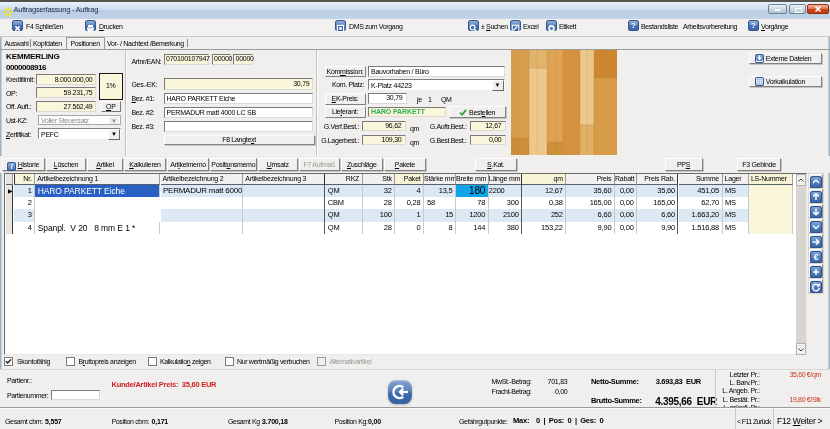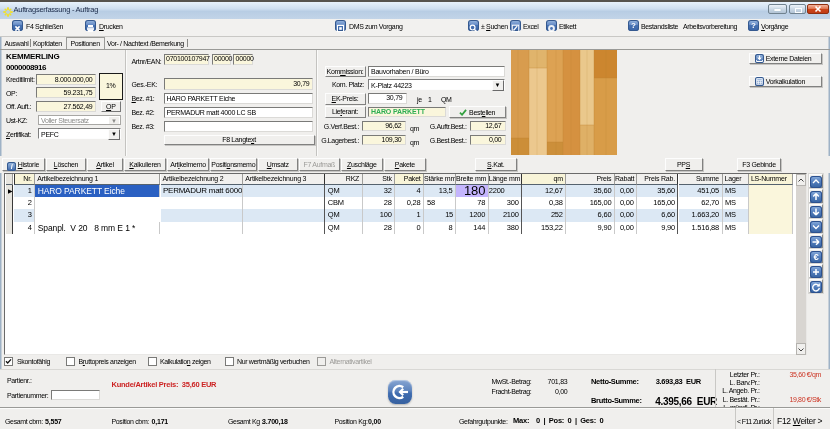--- a/index.html
+++ b/index.html
@@ -237,21 +237,21 @@
       <div style="position:absolute;left:743.9px;top:0;width:44.60000000000002px;height:10.7px;background:#f8f4d8;border-right:1px solid #9e9d9a;border-bottom:1.2px solid #55626e;box-sizing:border-box;font-size:7px;letter-spacing:-0.2px;line-height:10px;padding-left:2px;overflow:hidden;">LS-Nummer</div>
       <div style="position:absolute;left:0.5px;top:10.7px;width:7px;height:12.3px;background:#e7e5df;color:#000;border-right:1.5px solid #3a3a3a;box-sizing:border-box;font-size:6px;line-height:12.3px;padding-left:2.5px;overflow:hidden;">▶</div>
       <div style="position:absolute;left:9px;top:10.7px;width:21.200000000000003px;height:12.3px;background:#dce8f4;color:#000;border-right:1px solid #c9c9c9;box-sizing:border-box;font-size:7.5px;letter-spacing:-0.2px;line-height:12.3px;text-align:right;padding-right:2.5px;overflow:hidden;">1</div>
       <div style="position:absolute;left:30.200000000000003px;top:10.7px;width:125.3px;height:12.3px;background:#2a60c2;color:#fff;border-right:1px solid #c9c9c9;box-sizing:border-box;font-size:8.5px;letter-spacing:-0.1px;line-height:12.3px;padding-left:2.5px;overflow:hidden;">HARO PARKETT Eiche</div>
       <div style="position:absolute;left:155.5px;top:10.7px;width:82.80000000000001px;height:12.3px;background:#dce8f4;color:#000;border-right:1px solid #c9c9c9;box-sizing:border-box;font-size:8px;letter-spacing:-0.25px;line-height:12.3px;padding-left:2.5px;overflow:hidden;">PERMADUR matt 6000</div>
       <div style="position:absolute;left:238.3px;top:10.7px;width:82px;height:12.3px;background:#dce8f4;color:#000;border-right:1.5px solid #555;box-sizing:border-box;font-size:8.5px;letter-spacing:-0.1px;line-height:12.3px;padding-left:2.5px;overflow:hidden;"></div>
       <div style="position:absolute;left:320.3px;top:10.7px;width:37.39999999999998px;height:12.3px;background:#dce8f4;color:#000;border-right:1px solid #c9c9c9;box-sizing:border-box;font-size:7.5px;letter-spacing:-0.2px;line-height:12.3px;padding-left:2.5px;overflow:hidden;">QM</div>
       <div style="position:absolute;left:357.7px;top:10.7px;width:32.5px;height:12.3px;background:#dce8f4;color:#000;border-right:1px solid #c9c9c9;box-sizing:border-box;font-size:7.5px;letter-spacing:-0.2px;line-height:12.3px;text-align:right;padding-right:2.5px;overflow:hidden;">32</div>
       <div style="position:absolute;left:390.2px;top:10.7px;width:28.900000000000034px;height:12.3px;background:#dce8f4;color:#000;border-right:1px solid #c9c9c9;box-sizing:border-box;font-size:7.5px;letter-spacing:-0.2px;line-height:12.3px;text-align:right;padding-right:2.5px;overflow:hidden;">4</div>
       <div style="position:absolute;left:419.1px;top:10.7px;width:32px;height:12.3px;background:#dce8f4;color:#000;border-right:1px solid #c9c9c9;box-sizing:border-box;font-size:7.5px;letter-spacing:-0.2px;line-height:12.3px;text-align:right;padding-right:2.5px;overflow:hidden;">13,5</div>
-      <div style="position:absolute;left:451.1px;top:10.7px;width:32.599999999999966px;height:12.3px;background:#c4b5fd;color:#000;border-right:1px solid #c9c9c9;box-sizing:border-box;font-size:13px;letter-spacing:-0.2px;line-height:12.3px;text-align:right;padding-right:2.5px;overflow:hidden;">180</div>
+      <div style="position:absolute;left:451.1px;top:10.7px;width:32.599999999999966px;height:12.3px;background:#0ea5e9;color:#000;border-right:1px solid #c9c9c9;box-sizing:border-box;font-size:10px;letter-spacing:-0.2px;line-height:12.3px;text-align:right;padding-right:2.5px;overflow:hidden;">180</div>
       <div style="position:absolute;left:483.7px;top:10.7px;width:33.599999999999966px;height:12.3px;background:#dce8f4;color:#000;border-right:1.5px solid #555;box-sizing:border-box;font-size:7.5px;letter-spacing:-0.2px;line-height:12.3px;text-align:left;padding-right:2.5px;overflow:hidden;">2200</div>
       <div style="position:absolute;left:517.3px;top:10.7px;width:44px;height:12.3px;background:#dce8f4;color:#000;border-right:1px solid #c9c9c9;box-sizing:border-box;font-size:7.5px;letter-spacing:-0.2px;line-height:12.3px;text-align:right;padding-right:2.5px;overflow:hidden;">12,67</div>
       <div style="position:absolute;left:561.3px;top:10.7px;width:48.60000000000002px;height:12.3px;background:#dce8f4;color:#000;border-right:1px solid #c9c9c9;box-sizing:border-box;font-size:7.5px;letter-spacing:-0.2px;line-height:12.3px;text-align:right;padding-right:2.5px;overflow:hidden;">35,60</div>
       <div style="position:absolute;left:609.9px;top:10.7px;width:22.300000000000068px;height:12.3px;background:#dce8f4;color:#000;border-right:1px solid #c9c9c9;box-sizing:border-box;font-size:7.5px;letter-spacing:-0.2px;line-height:12.3px;text-align:right;padding-right:2.5px;overflow:hidden;">0,00</div>
       <div style="position:absolute;left:632.2px;top:10.7px;width:41.299999999999955px;height:12.3px;background:#dce8f4;color:#000;border-right:1.5px solid #555;box-sizing:border-box;font-size:7.5px;letter-spacing:-0.2px;line-height:12.3px;text-align:right;padding-right:2.5px;overflow:hidden;">35,60</div>
       <div style="position:absolute;left:673.5px;top:10.7px;width:44px;height:12.3px;background:#dce8f4;color:#000;border-right:1px solid #c9c9c9;box-sizing:border-box;font-size:7.5px;letter-spacing:-0.2px;line-height:12.3px;text-align:right;padding-right:2.5px;overflow:hidden;">451,05</div>
       <div style="position:absolute;left:717.5px;top:10.7px;width:26.399999999999977px;height:12.3px;background:#dce8f4;color:#000;border-right:1px solid #c9c9c9;box-sizing:border-box;font-size:7.5px;letter-spacing:-0.2px;line-height:12.3px;padding-left:2.5px;overflow:hidden;">MS</div>
       <div style="position:absolute;left:743.9px;top:10.7px;width:44.60000000000002px;height:12.3px;background:#faf6dc;color:#000;border-right:1px solid #c9c9c9;box-sizing:border-box;font-size:7.5px;letter-spacing:-0.2px;line-height:12.3px;padding-left:2.5px;overflow:hidden;"></div>
       <div style="position:absolute;left:0.5px;top:23px;width:7px;height:12.3px;background:#e7e5df;color:#000;border-right:1.5px solid #3a3a3a;box-sizing:border-box;font-size:6px;line-height:12.3px;padding-left:2.5px;overflow:hidden;"></div>
       <div style="position:absolute;left:9px;top:23px;width:21.200000000000003px;height:12.3px;background:#ffffff;color:#000;border-right:1px solid #c9c9c9;box-sizing:border-box;font-size:7.5px;letter-spacing:-0.2px;line-height:12.3px;text-align:right;padding-right:2.5px;overflow:hidden;">2</div>

